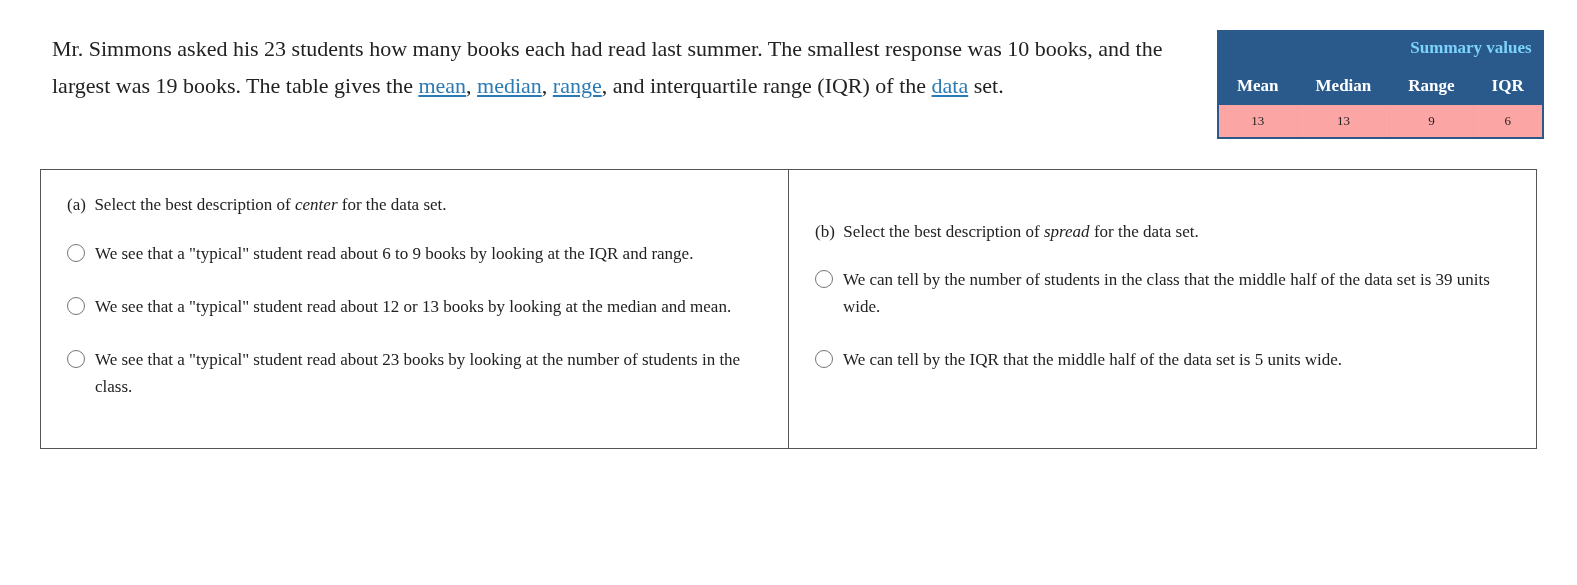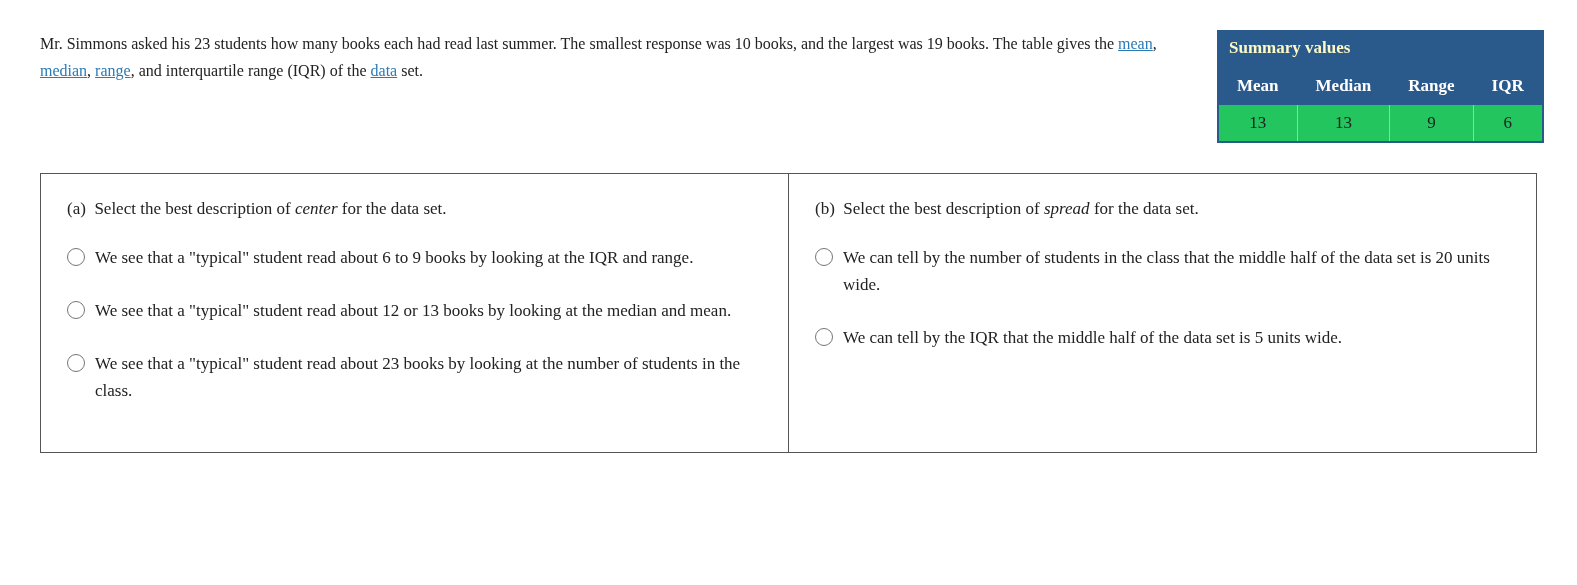--- a/index.html
+++ b/index.html
@@ -14,65 +14,67 @@
     }
     .top-section {
       display: flex;
       align-items: flex-start;
       gap: 40px;
       margin-bottom: 30px;
     }
     .intro-text {
       flex: 1;
       line-height: 1.7;
-      font-size: 16px;
+      font-size: 22px;
+      margin-left: 12px;
     }
     .intro-text a {
       color: #2a7ab5;
       text-decoration: underline;
       cursor: pointer;
     }
     .summary-table-wrapper {
       flex-shrink: 0;
       width: 320px;
     }
     .summary-table {
       width: 100%;
       border-collapse: collapse;
       border: 2px solid #2a5a8c;
     }
     .summary-table caption {
       background-color: #2a5a8c;
-      color: #fef9c3;
+      color: #7dd3fc;
       font-weight: bold;
       font-size: 17px;
       padding: 8px 12px;
-      text-align: left;
+      text-align: right;
       caption-side: top;
     }
     .summary-table th {
       background-color: #2a5a8c;
       color: #fff;
       font-weight: bold;
       padding: 8px 18px;
       text-align: center;
       border: 1px solid #2a5a8c;
       font-size: 17px;
     }
     .summary-table td {
       text-align: center;
       padding: 8px 18px;
       border: 1px solid #aac0d8;
-      font-size: 17px;
-      background: #22c55e;
+      font-size: 13px;
+      background: #fca5a5;
     }
     .questions-section {
       display: flex;
       gap: 0;
       border: 1.5px solid #555;
+      align-items: center;
     }
     .question-panel {
       flex: 1;
       padding: 22px 26px;
       border-right: 1.5px solid #555;
     }
     .question-panel:last-child {
       border-right: none;
     }
     .question-title {
@@ -166,21 +168,21 @@
 
   <div class="question-panel">
     <div class="question-title">
       <span>(b)&nbsp;</span>
       <span>Select the best description of <em>spread</em> for the data set.</span>
     </div>
 
 
     <label class="radio-option">
       <input type="radio" name="question_b" style="">
-      <span class="radio-label">We can tell by the number of students in the class that the middle half of the data set is 20 units wide.</span>
+      <span class="radio-label">We can tell by the number of students in the class that the middle half of the data set is 39 units wide.</span>
     </label>
 
     <label class="radio-option">
       <input type="radio" name="question_b" style="">
       <span class="radio-label">We can tell by the IQR that the middle half of the data set is 5 units wide.</span>
     </label>
   </div>
 
 </div>
 

